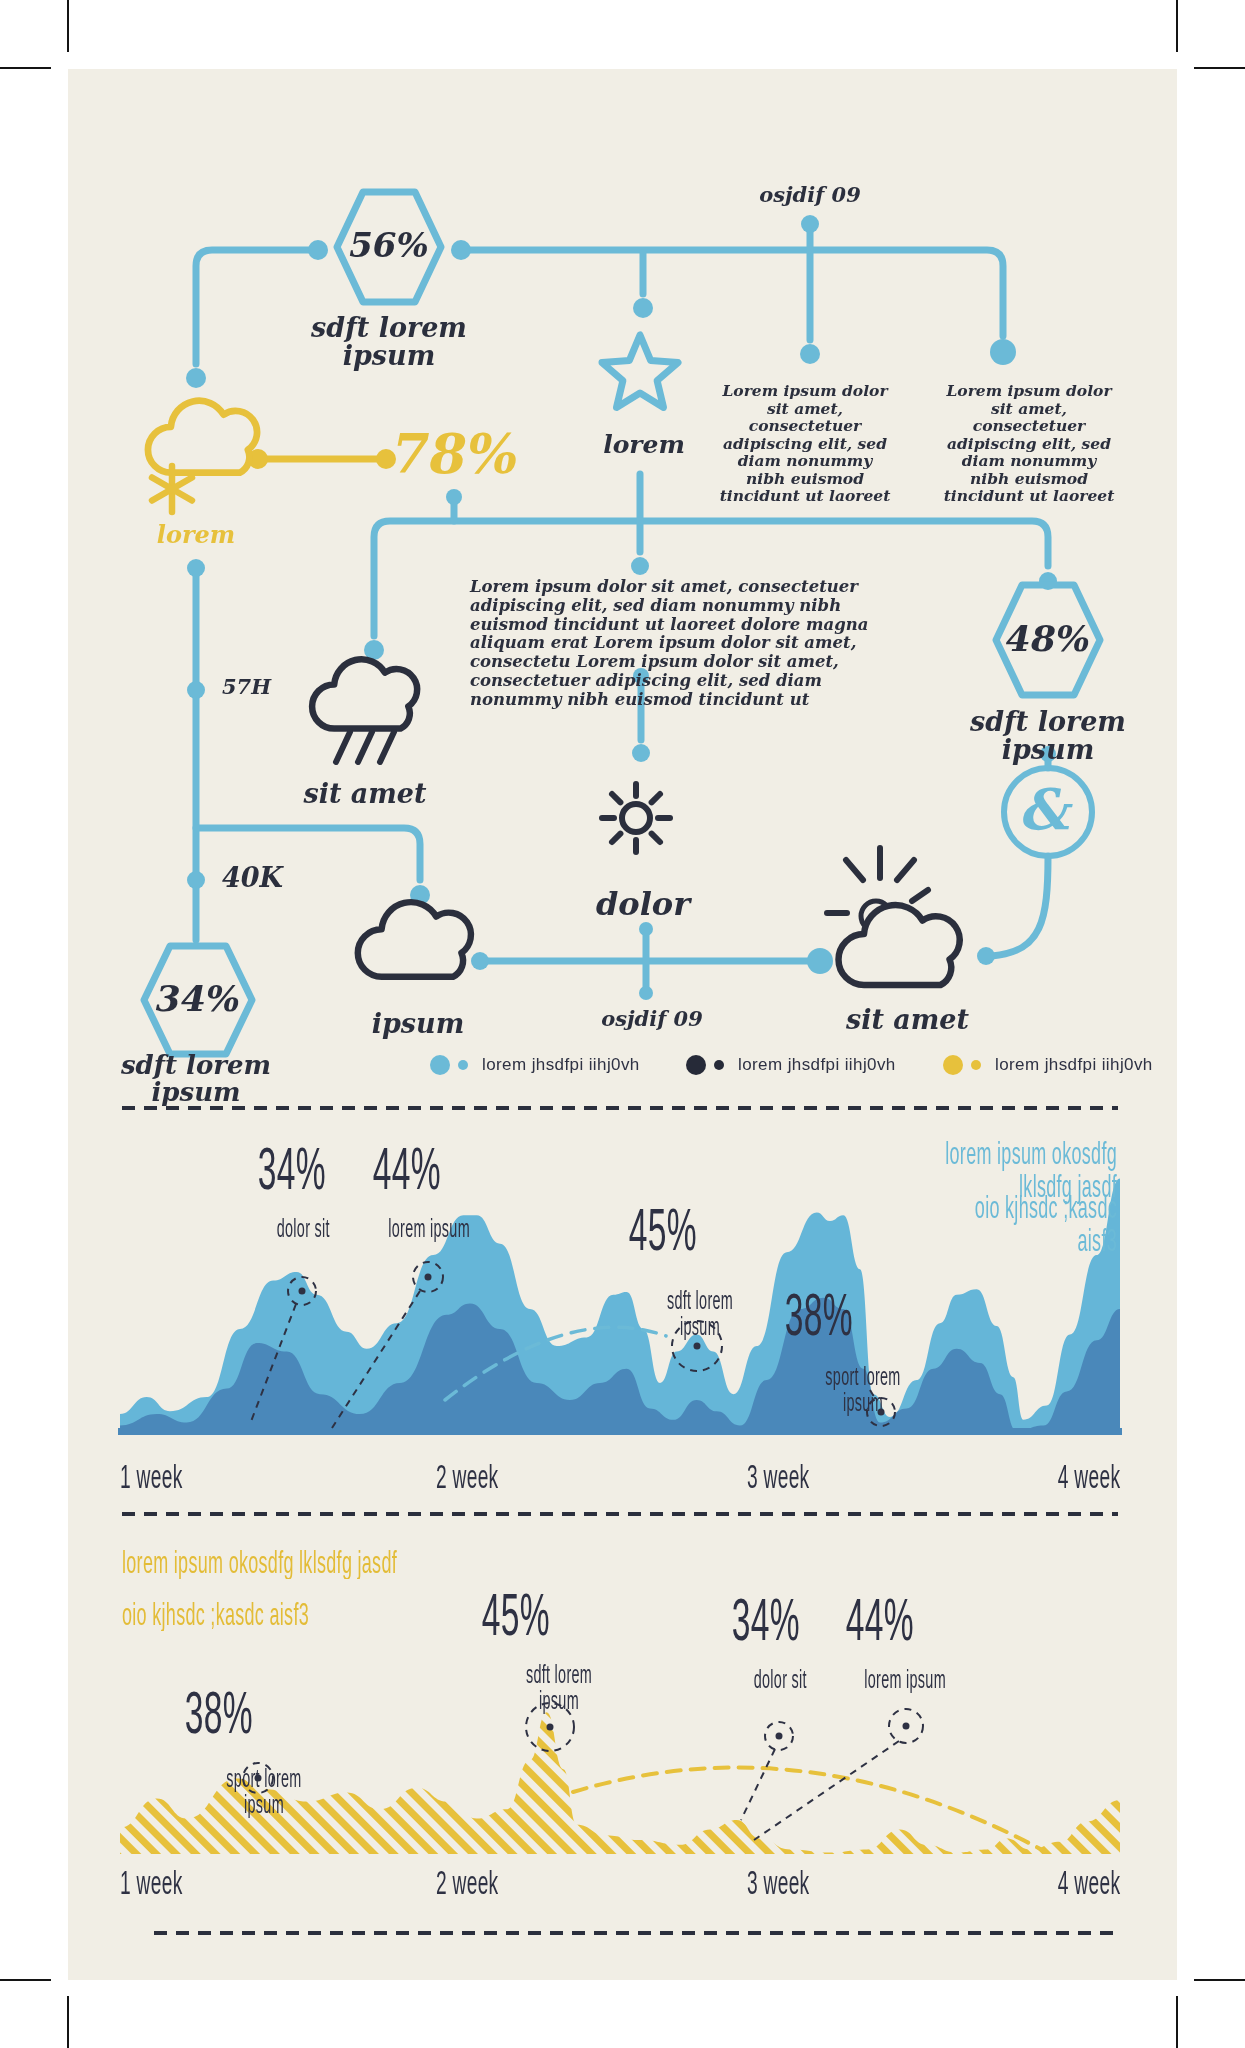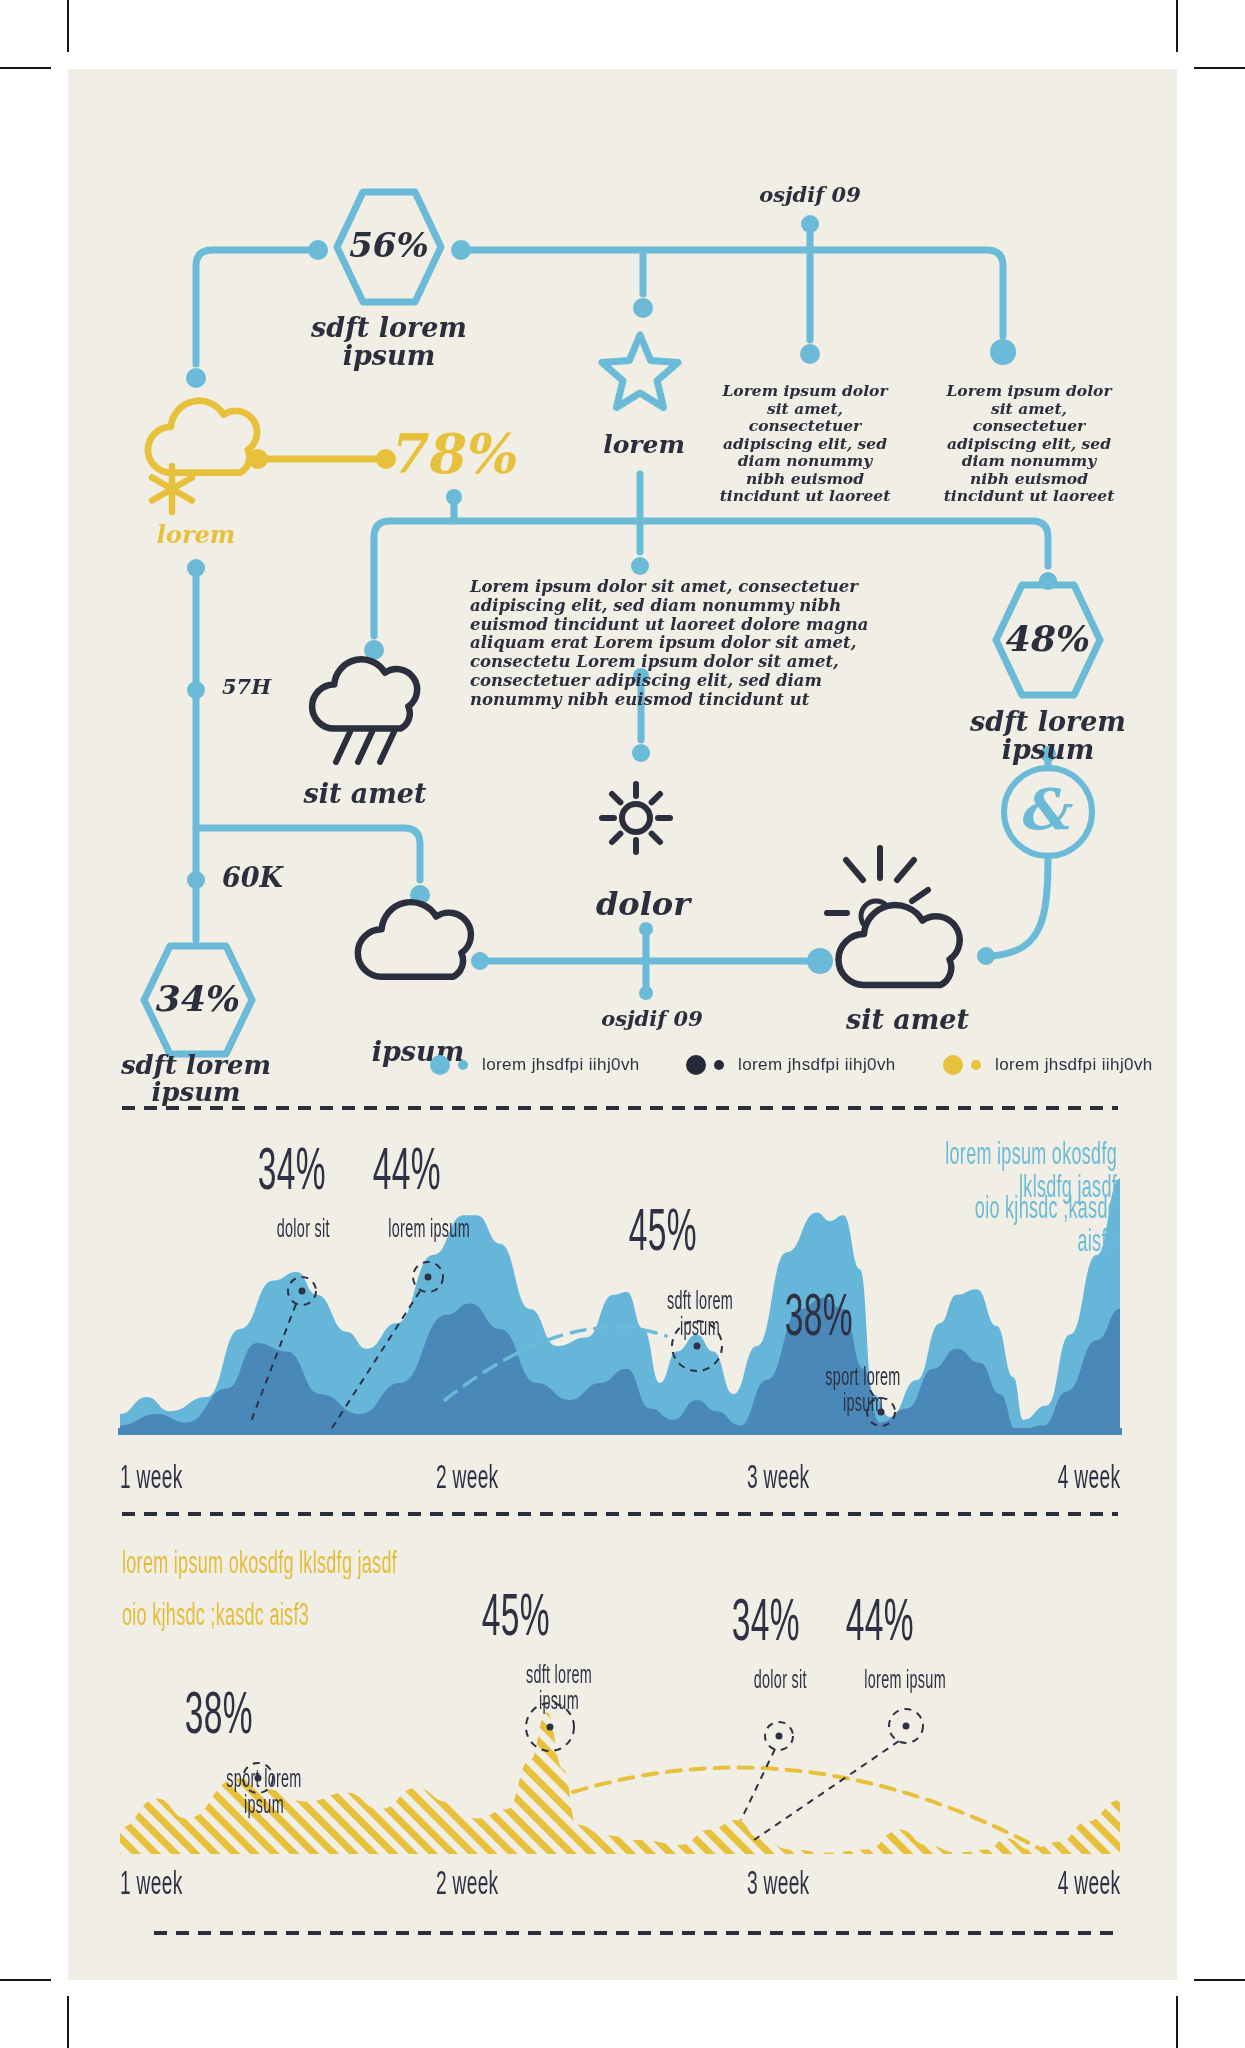--- a/index.html
+++ b/index.html
@@ -219,25 +219,25 @@
   <div class="t script c" style="left:941px;top:382px;width:176px;font-size:15.5px;line-height:1.13;">Lorem ipsum dolor sit amet, consectetuer adipiscing elit, sed diam nonummy nibh euismod tincidunt ut laoreet</div>
 
   <div class="t script" style="left:222px;top:676px;width:100px;font-size:21px;">57H</div>
   <div class="t script c" style="left:300px;top:780px;width:130px;font-size:27px;">sit amet</div>
   <div class="t script" style="left:470px;top:578px;width:432px;font-size:16.5px;line-height:1.14;">Lorem ipsum dolor sit amet, consectetuer adipiscing elit, sed diam nonummy nibh euismod tincidunt ut laoreet dolore magna aliquam erat Lorem ipsum dolor sit amet, consectetu  Lorem ipsum dolor sit amet, consectetuer adipiscing elit, sed diam nonummy nibh euismod tincidunt ut</div>
 
   <div class="t script c" style="left:988px;top:620px;width:120px;font-size:36px;">48%</div>
   <div class="t script c" style="left:965px;top:708px;width:166px;font-size:27px;">sdft lorem ipsum</div>
   <div class="t script c blue" style="left:1018px;top:780px;width:60px;font-size:56px;">&amp;</div>
 
-  <div class="t script" style="left:222px;top:864px;width:100px;font-size:27px;">60K</div>
+  <div class="t script" style="left:222px;top:864px;width:100px;font-size:27px;">40K</div>
   <div class="t script c" style="left:138px;top:980px;width:120px;font-size:36px;">34%</div>
   <div class="t script c" style="left:118px;top:1052px;width:156px;font-size:26px;">sdft lorem ipsum</div>
 
-  <div class="t script c" style="left:358px;top:1010px;width:120px;font-size:27px;margin-top:28px;">ipsum</div>
+  <div class="t script c" style="left:358px;top:1010px;width:120px;font-size:27px;">ipsum</div>
   <div class="t script c" style="left:593px;top:888px;width:100px;font-size:32px;">dolor</div>
   <div class="t script c" style="left:582px;top:1008px;width:140px;font-size:21px;">osjdif 09</div>
   <div class="t script c" style="left:845px;top:1006px;width:125px;font-size:27px;">sit amet</div>
 
   <div class="legend-item" style="left:430px;top:1052px;">
     <span class="dotb dot-blue"></span>
       <span class="dots dot-blue"></span>
       <span class="txt">lorem jhsdfpi iihj0vh</span>
   </div>
   <div class="legend-item" style="left:686px;top:1052px;">

